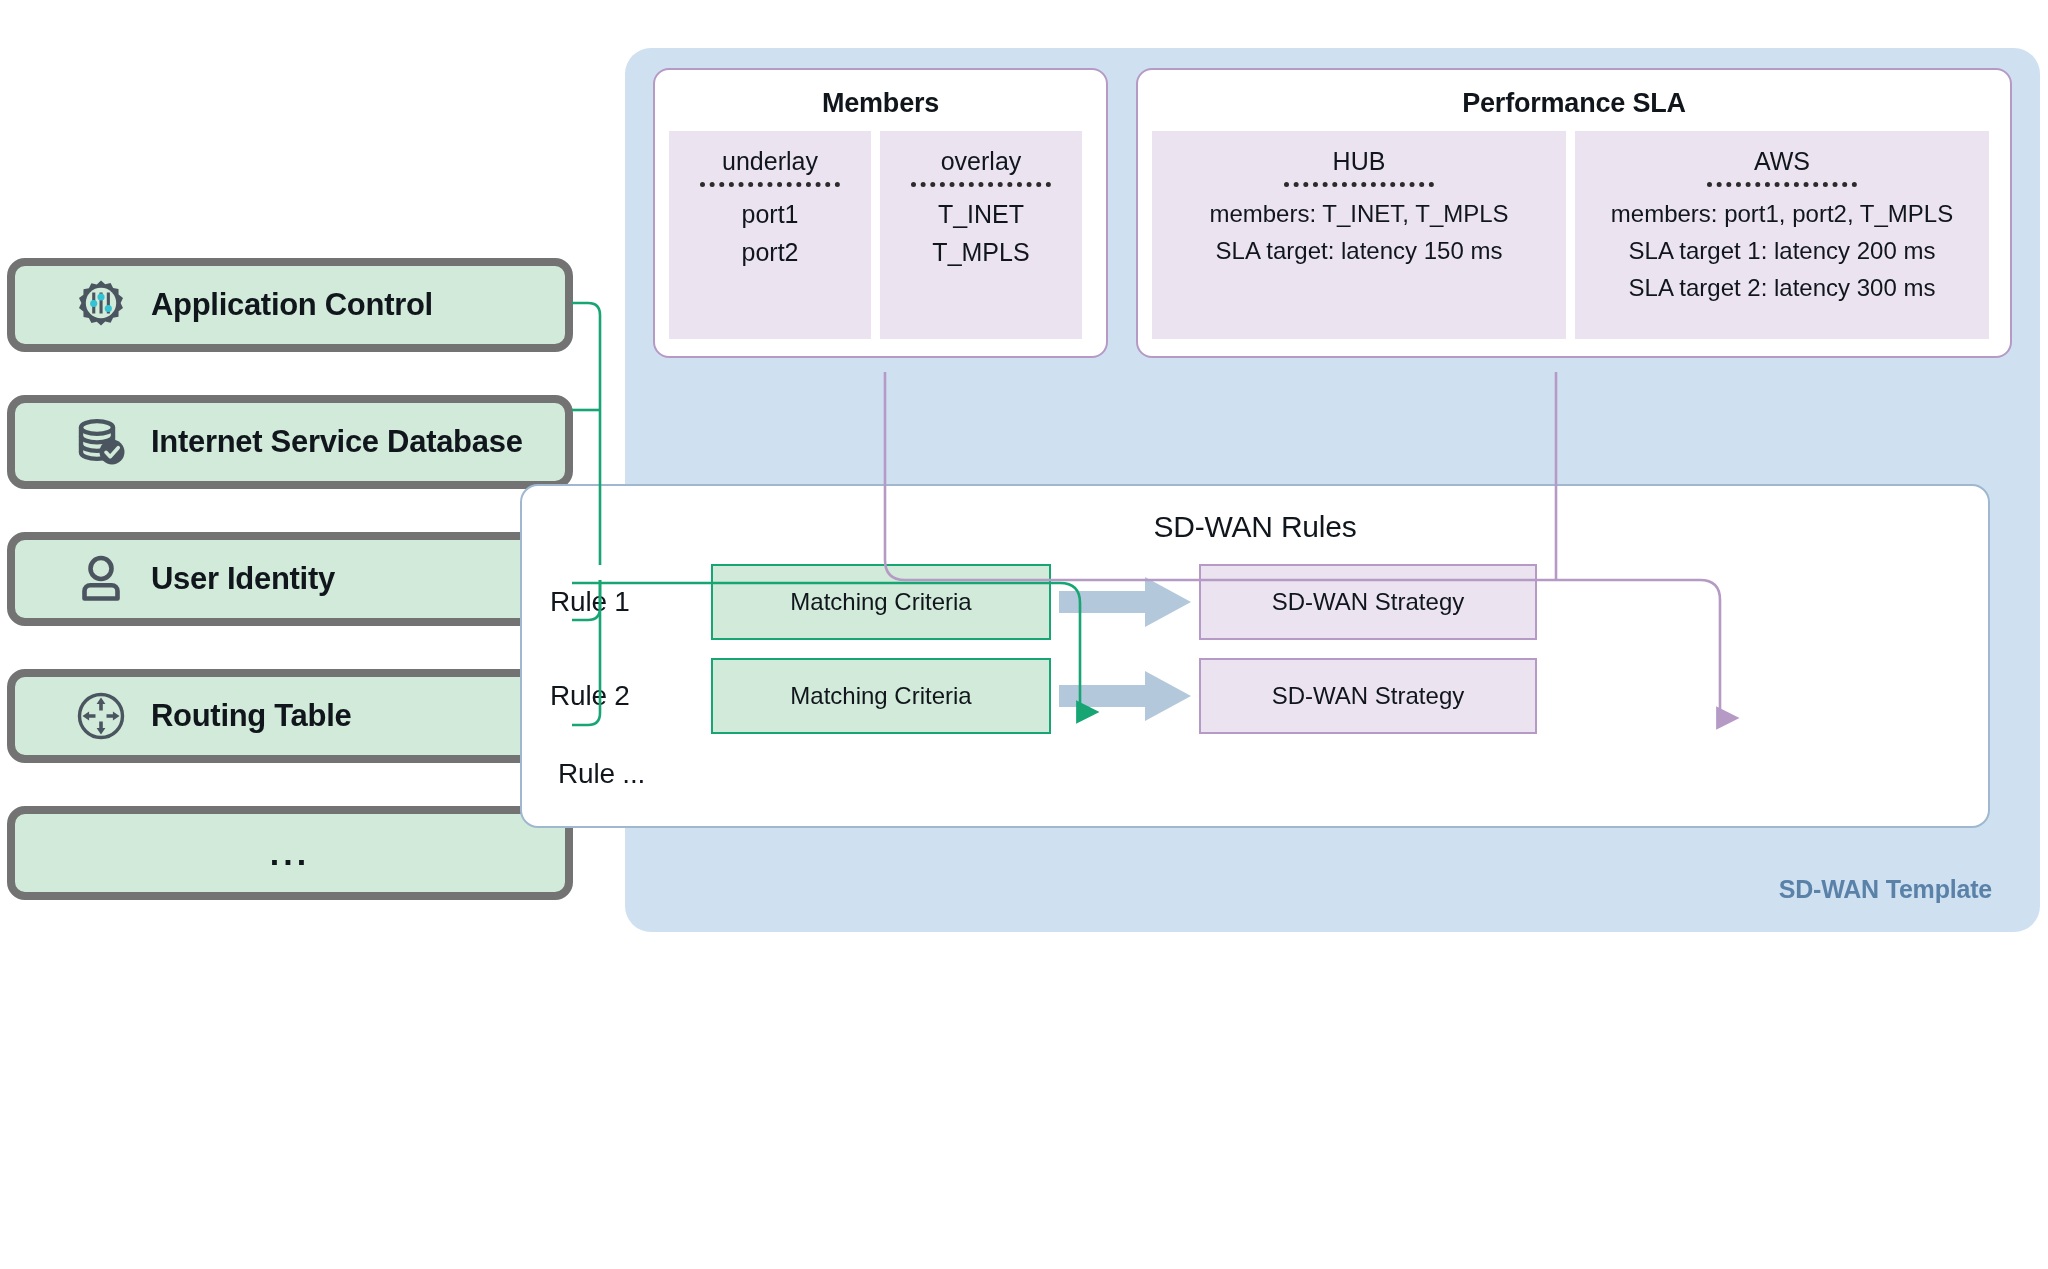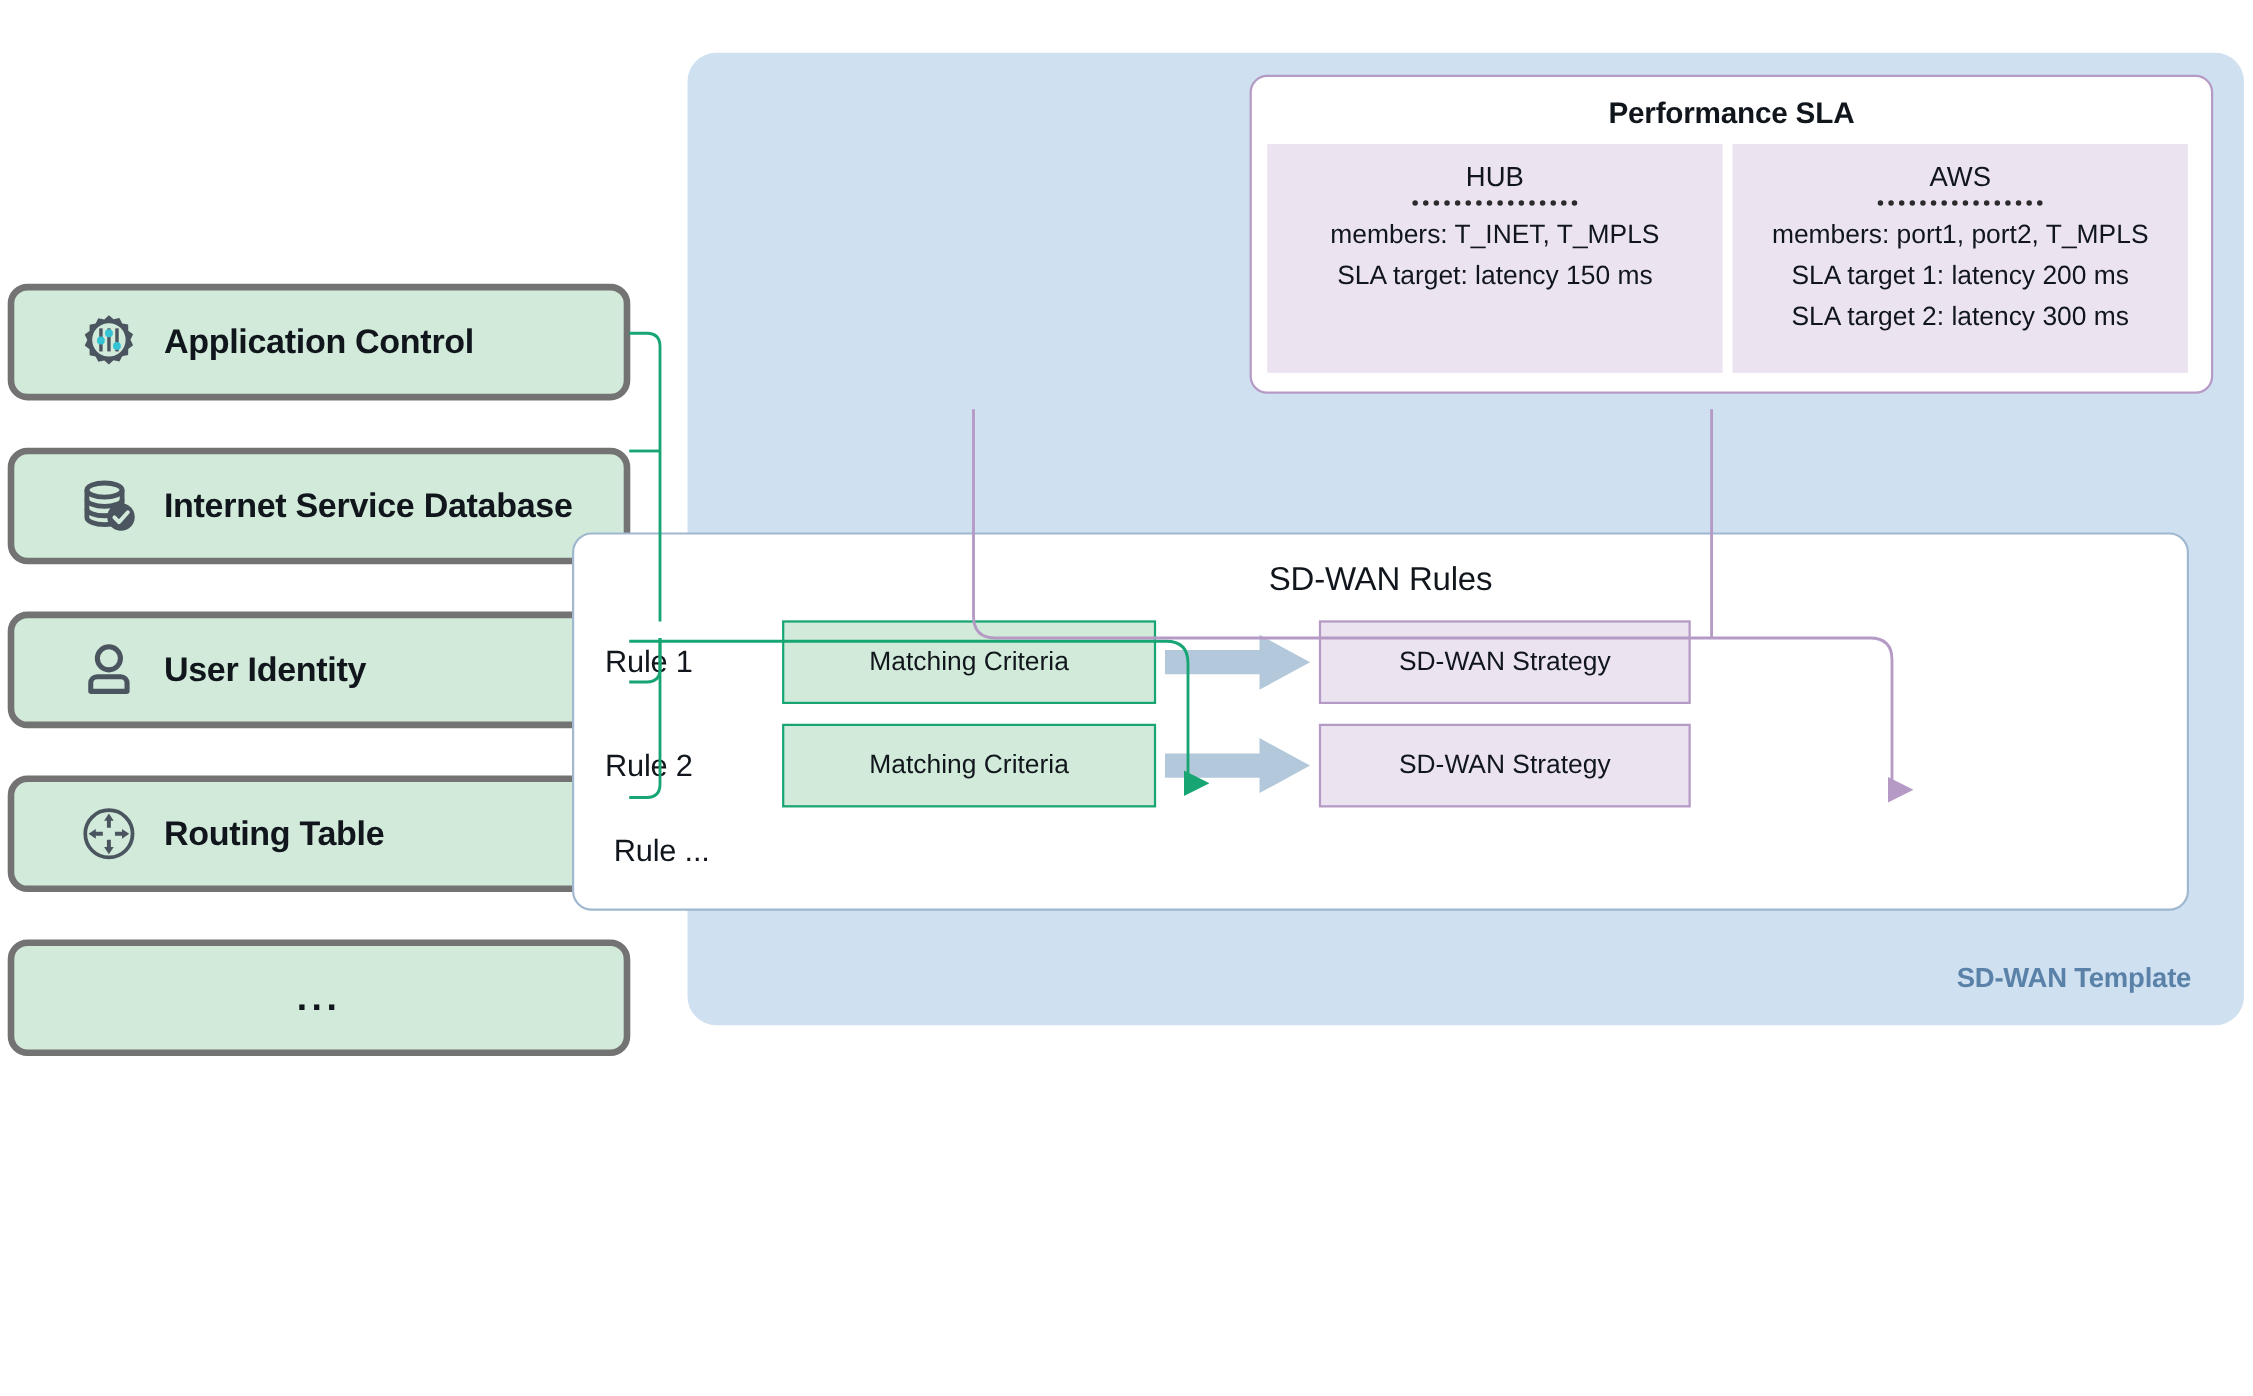--- a/index.html
+++ b/index.html
@@ -5,22 +5,22 @@
   html,body{margin:0;padding:0;background:#ffffff;}
   body{
     width:2048px;height:1269px;position:relative;overflow:hidden;
     font-family:"Liberation Sans","DejaVu Sans",sans-serif;
     -webkit-font-smoothing:antialiased;
   }
 
   
   #left-column{position:absolute;left:7px;top:258px;width:566px;}
   .feature-box{
-    position:relative;height:106px;margin-bottom:43px;
-    background:#d2ead9;border:6px solid #737373;border-radius:18px;
+    position:relative;height:94px;margin-bottom:43px;
+    background:#d2ead9;border:8px solid #737373;border-radius:18px;
     display:flex;align-items:center;box-sizing:border-box;
   }
   .feature-box.last{margin-bottom:0;}
   .feature-icon{
     width:56px;height:56px;margin-left:58px;flex:0 0 auto;
     display:flex;align-items:center;justify-content:center;
   }
   .feature-label{
     font-size:31px;font-weight:700;color:#10161c;letter-spacing:-0.3px;
     margin-left:22px;white-space:nowrap;
@@ -166,20 +166,37 @@
   </div>
 
   <div class="feature-box ellipsis last">
     <span class="feature-label">...</span>
   </div>
 
 </div>
 
 <div id="template-card">
 
+  <div class="top-panel" id="members-panel">
+    <div class="panel-title">Members</div>
+    <div class="panel-cols">
+      <div class="sub-card">
+        <div class="sub-title">underlay</div>
+        <hr class="dashline">
+        <div class="sub-row">port1</div>
+        <div class="sub-row">port2</div>
+      </div>
+      <div class="sub-card">
+        <div class="sub-title">overlay</div>
+        <hr class="dashline">
+        <div class="sub-row">T_INET</div>
+        <div class="sub-row">T_MPLS</div>
+      </div>
+    </div>
+  </div>
 
   <div class="top-panel" id="sla-panel">
     <div class="panel-title">Performance SLA</div>
     <div class="panel-cols">
       <div class="sub-card">
         <div class="sub-title">HUB</div>
         <hr class="dashline">
         <div class="sub-row">members: T_INET, T_MPLS</div>
         <div class="sub-row">SLA target: latency 150 ms</div>
       </div>

